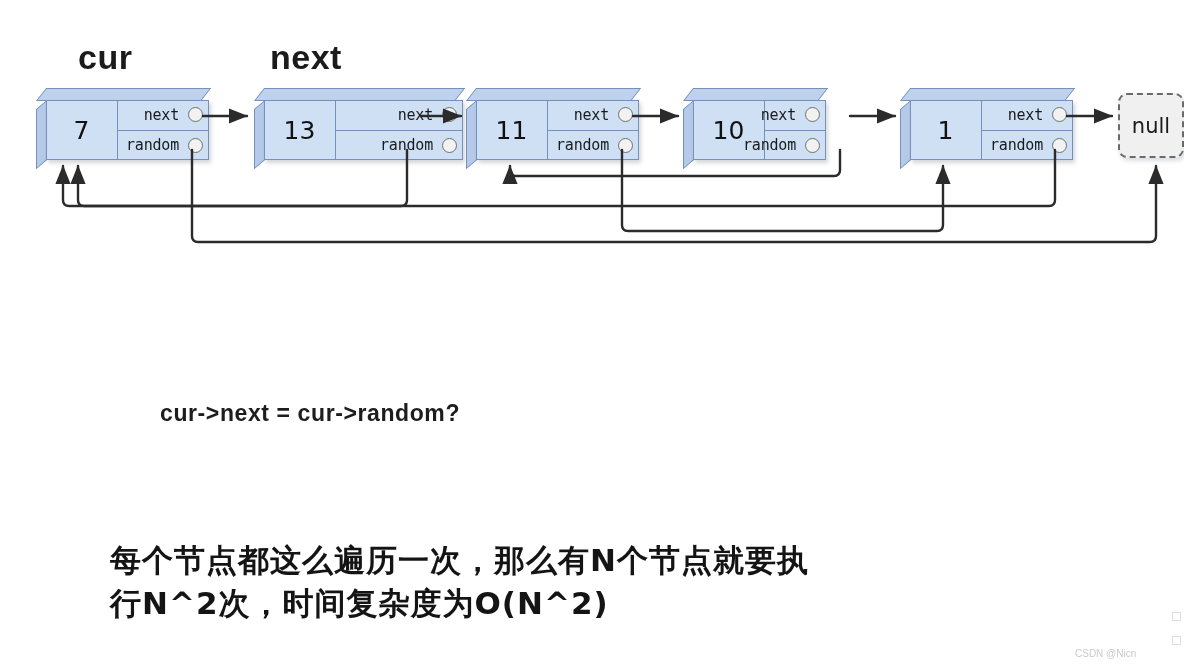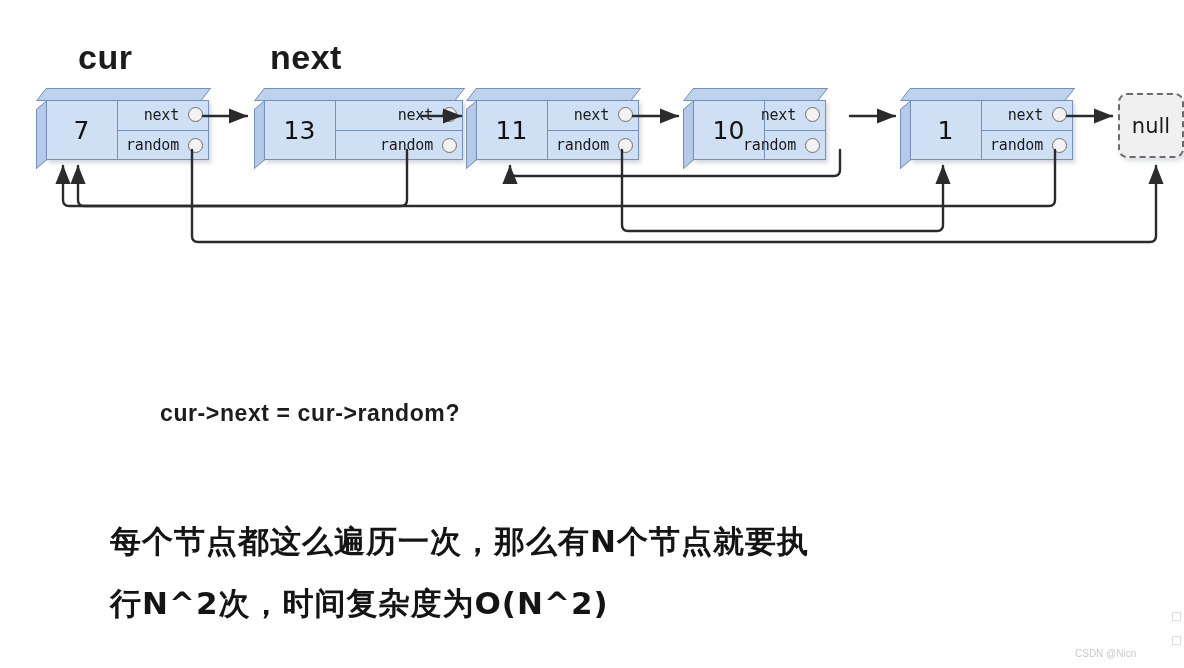--- a/index.html
+++ b/index.html
@@ -243,20 +243,20 @@
       <path d="M1055,150 L1055,200 Q1055,206 1049,206 L69,206 Q63,206 63,200 L63,166" marker-end="url(#ah)"></path>
 
       <path d="M622,150 L622,225 Q622,231 628,231 L937,231 Q943,231 943,225 L943,166" marker-end="url(#ah)"></path>
 
       <path d="M192,150 L192,236 Q192,242 198,242 L1150,242 Q1156,242 1156,236 L1156,166" marker-end="url(#ah)"></path>
     </g>
   </svg>
 
   <div class="caption-code" style="left:160px;top:400px;">cur-&gt;next = cur-&gt;random?</div>
 
-  <div class="caption-cn" style="left:110px;top:521px;">每个节点都这么遍历一次，那么有N个节点就要执</div>
+  <div class="caption-cn" style="left:110px;top:540px;">每个节点都这么遍历一次，那么有N个节点就要执</div>
   <div class="caption-cn" style="left:110px;top:583px;">行N^2次，时间复杂度为O(N^2)</div>
 
   <div class="watermark" style="left:1075px;top:648px;">CSDN @Nicn</div>
   <div class="edge-artifact" style="left:1172px;top:612px;"></div>
   <div class="edge-artifact" style="left:1172px;top:636px;"></div>
 
 </div>
 
 </body></html>

